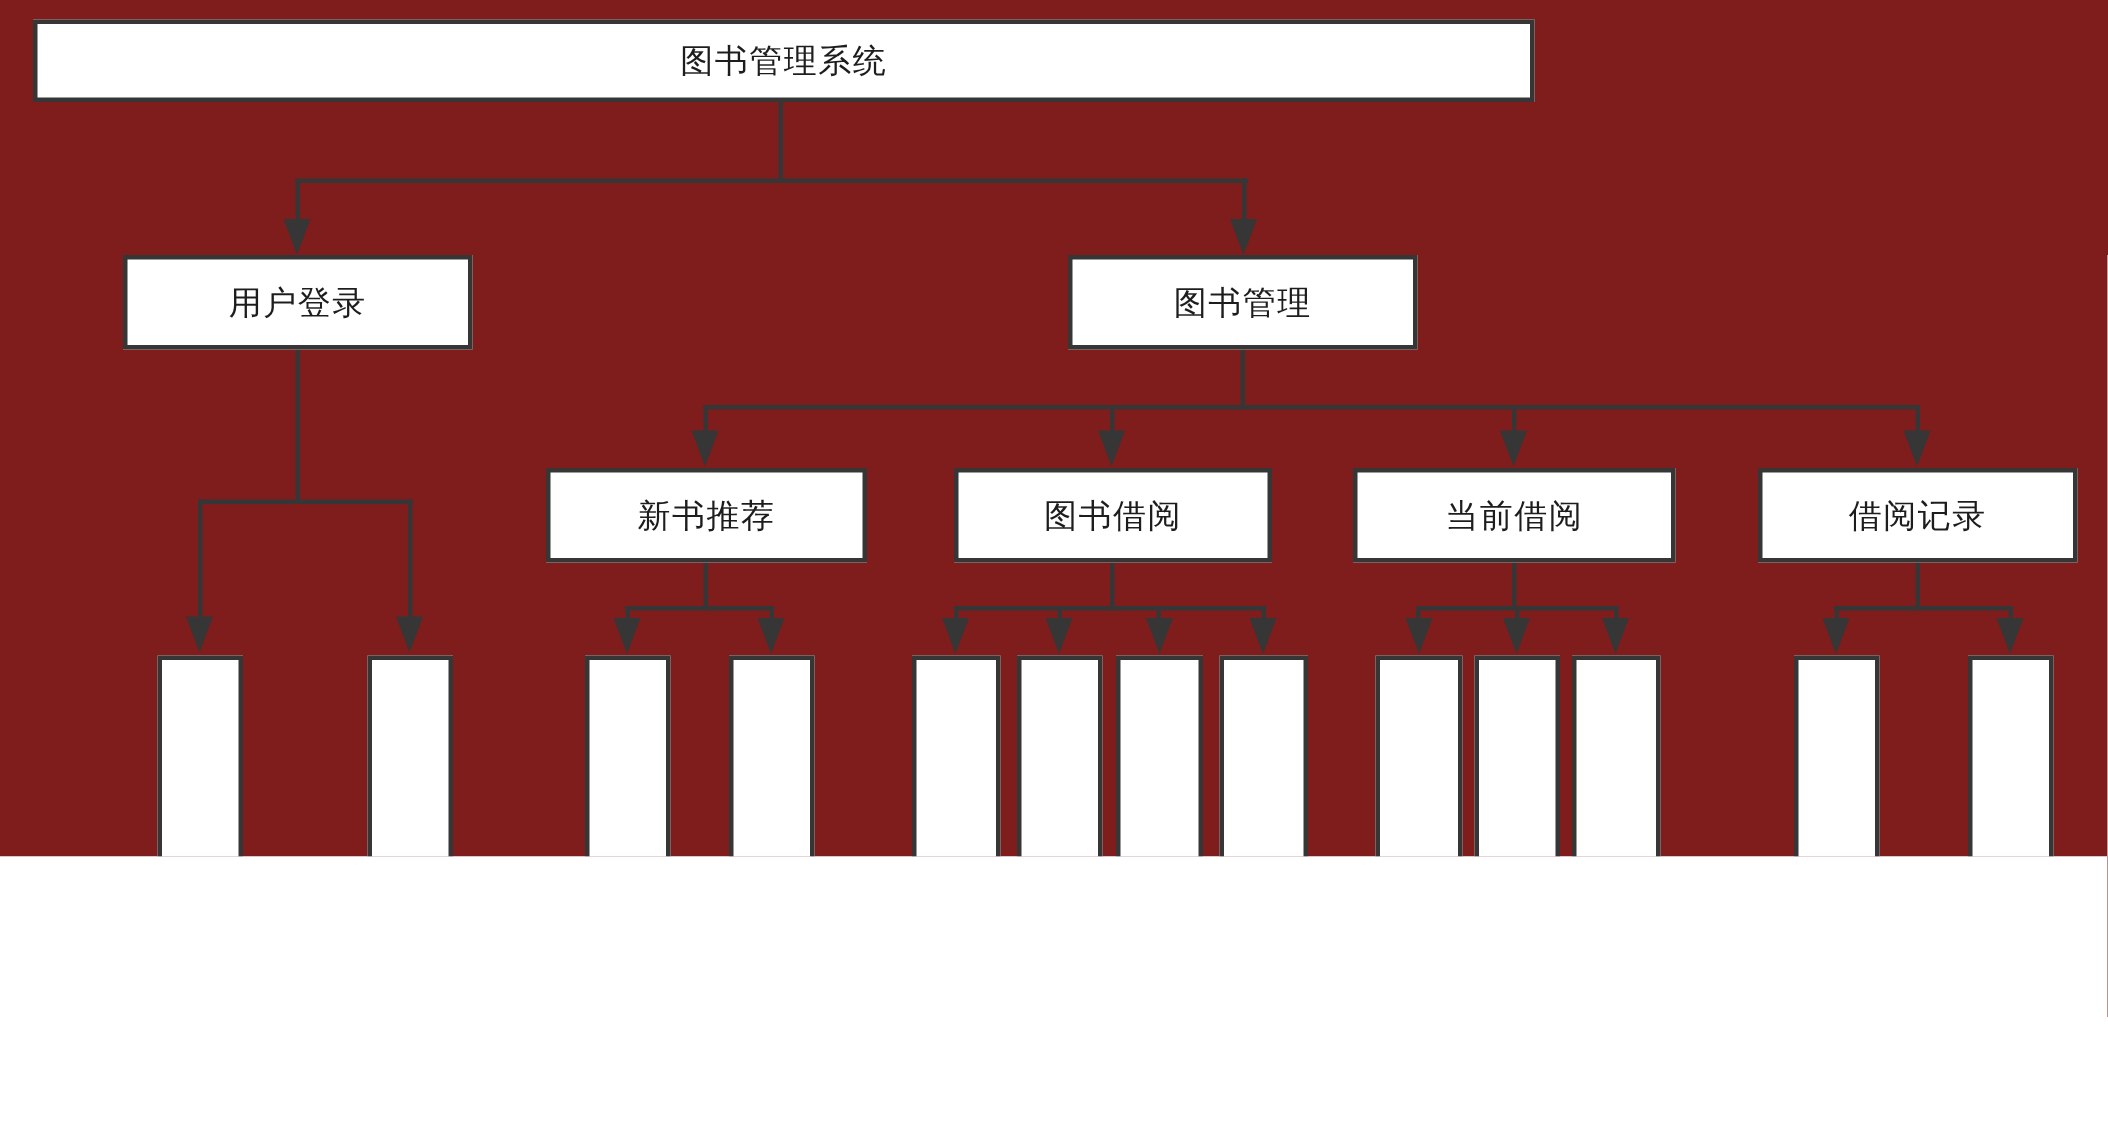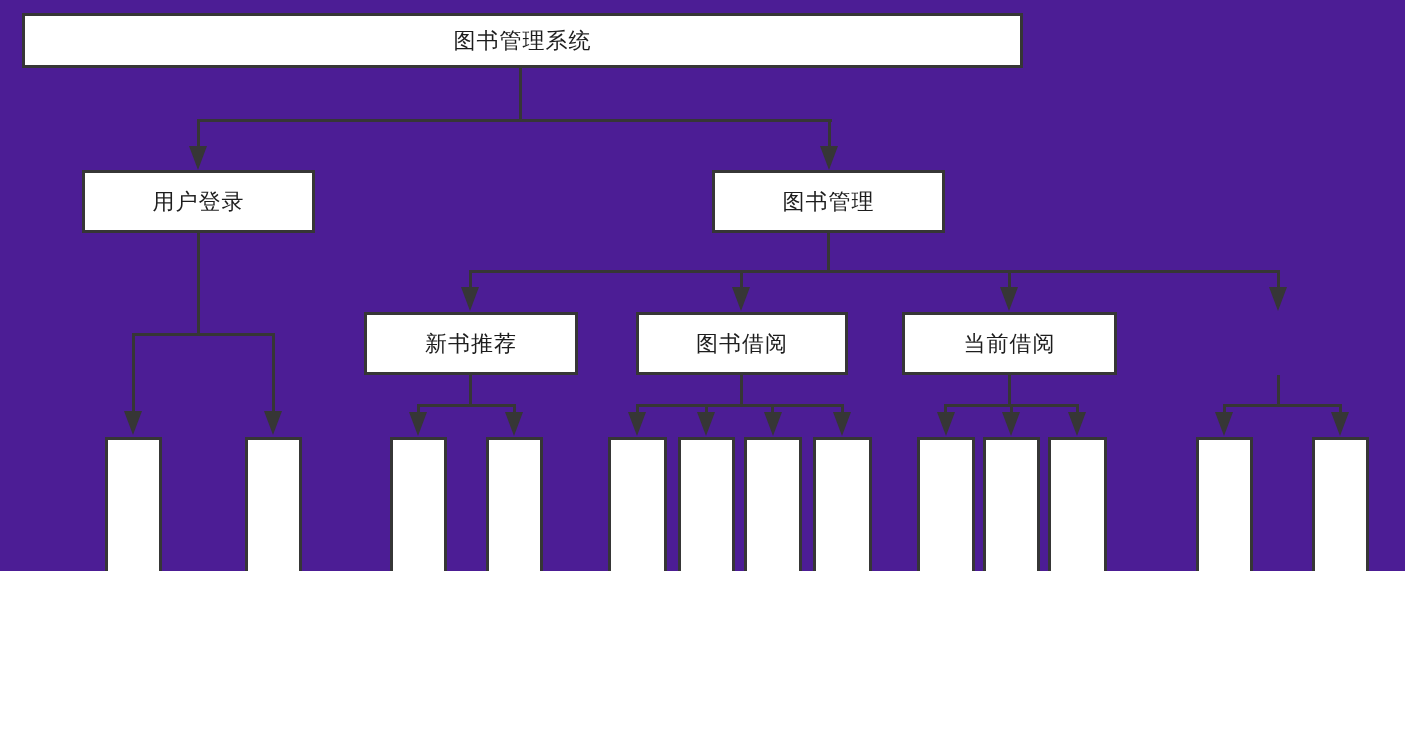--- a/index.html
+++ b/index.html
@@ -4,21 +4,21 @@
 <title>图书管理系统</title>
 <style>
   :root{
     --line:#363636;
     --text:#1d1d1d;
   }
   html,body{margin:0;padding:0;background:#ffffff;}
   .stage{
     position:relative;
     width:1405px;height:571px;
-    background:#4c1d95;
+    background:#7f1d1d;
     font-family:"DejaVu Sans","Liberation Sans",sans-serif;
     overflow:hidden;
   }
   .node{
     position:absolute;
     box-sizing:border-box;
     border:3px solid var(--line);
     background:#ffffff;
     display:flex;
     align-items:center;
@@ -137,20 +137,23 @@
 
   <div class="node" style="left:364px;top:312px;width:214px;height:63px">
     <span>新书推荐</span>
   </div>
   <div class="node" style="left:902px;top:312px;width:215px;height:63px">
     <span>当前借阅</span>
   </div>
   <div class="node" style="left:636px;top:312px;width:212px;height:63px">
     <span>图书借阅</span>
   </div>
+  <div class="node" style="left:1172px;top:312px;width:213px;height:63px">
+    <span>借阅记录</span>
+  </div>
 
   <div class="node leaf" style="left:105px;top:437px;width:57px;height:298px">
     <span>用户登录</span>
   </div>
   <div class="node leaf" style="left:245px;top:437px;width:57px;height:298px">
     <span>注销登录</span>
   </div>
 
   <div class="node leaf" style="left:390px;top:437px;width:57px;height:298px">
     <span>查询图书</span>

